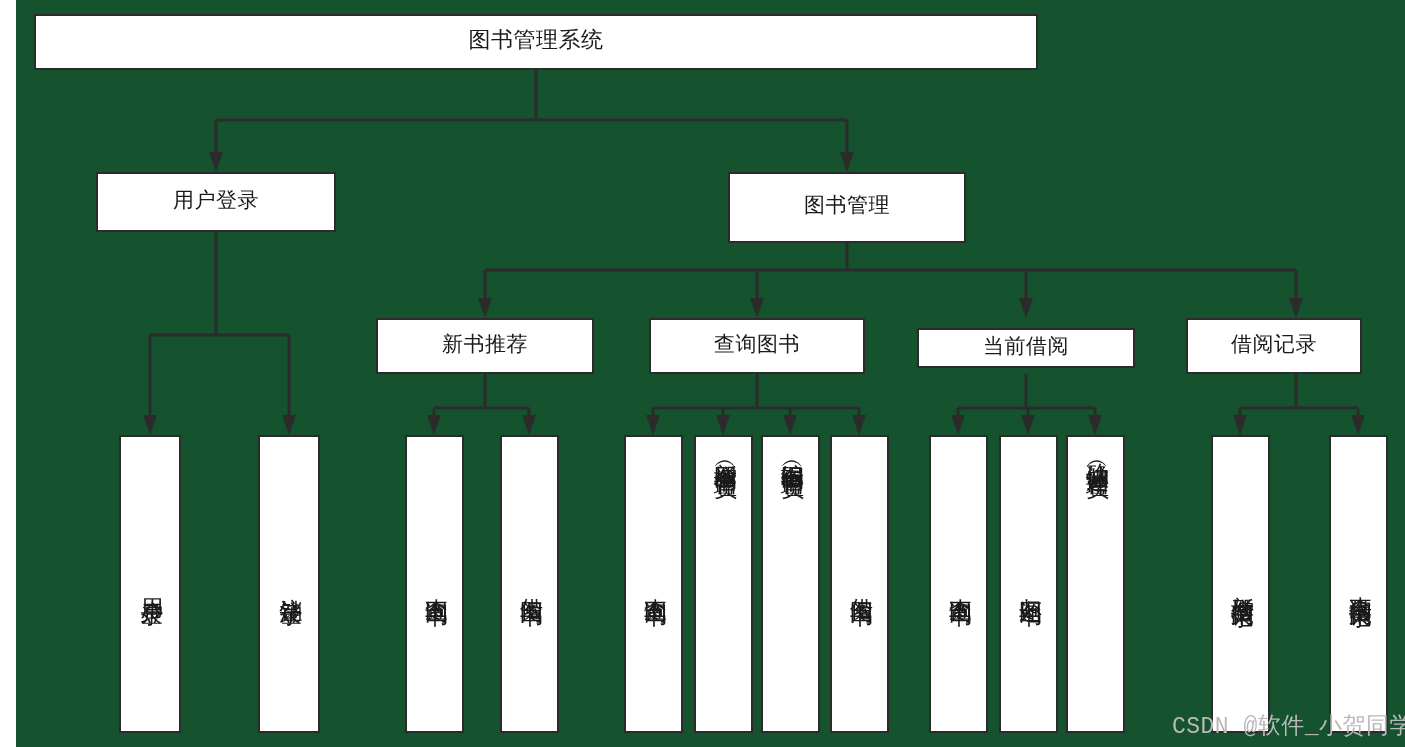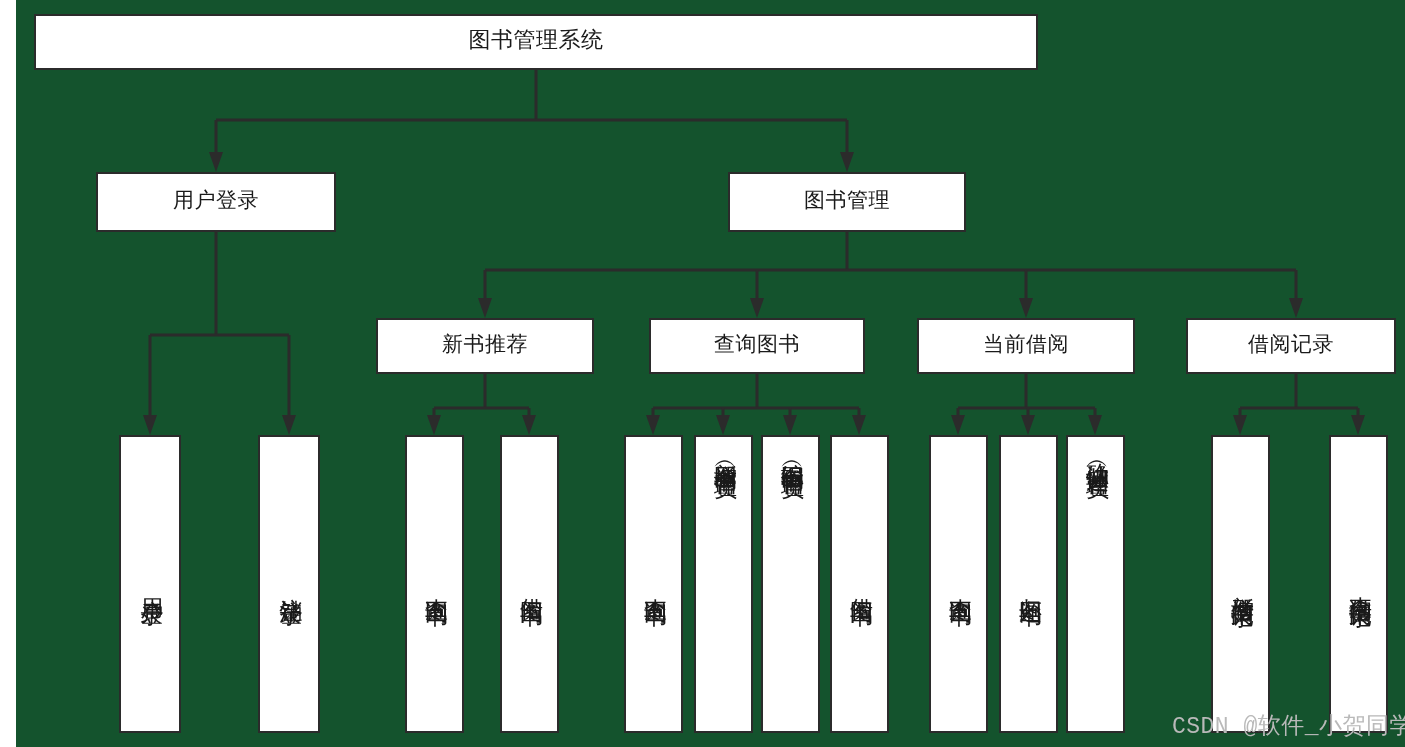--- a/index.html
+++ b/index.html
@@ -137,33 +137,33 @@
   </svg>
 
   <div class="node root horiz" id="node-root" style="left: 18px; top: 14px; width: 1004px; height: 56px;">
     <span class="node-label">图书管理系统</span>
   </div>
 
   <div id="node-host">
       <div class="node horiz" style="left: 80px; top: 172px; width: 240px; height: 60px;">
         <span class="node-label">用户登录</span>
       </div>
-      <div class="node horiz" style="left: 712px; top: 172px; width: 238px; height: 60px;">
+      <div class="node horiz" style="left: 712px; top: 172px; width: 238px; height: 71px;">
         <span class="node-label">图书管理</span>
       </div>
       <div class="node horiz" style="left: 360px; top: 318px; width: 218px; height: 56px;">
         <span class="node-label">新书推荐</span>
       </div>
       <div class="node horiz" style="left: 633px; top: 318px; width: 216px; height: 56px;">
         <span class="node-label">查询图书</span>
       </div>
-      <div class="node horiz" style="left: 901px; top: 318px; width: 218px; height: 56px; justify-content: center;">
+      <div class="node horiz" style="left: 901px; top: 328px; width: 218px; height: 40px; justify-content: center;">
         <span class="node-label">当前借阅</span>
       </div>
-      <div class="node horiz" style="left: 1170px; top: 318px; width: 210px; height: 56px; text-align: right;">
+      <div class="node horiz" style="left: 1170px; top: 318px; width: 176px; height: 56px; text-align: right;">
         <span class="node-label">借阅记录</span>
       </div>
       <div class="node vert centered" style="left: 103px; top: 435px; width: 62px; height: 298px;">
         <span class="node-label">用户登录</span>
       </div>
       <div class="node vert centered" style="left: 242px; top: 435px; width: 62px; height: 298px;">
         <span class="node-label">注销登录</span>
       </div>
       <div class="node vert centered" style="left: 389px; top: 435px; width: 59px; height: 298px;">
         <span class="node-label">查询图书</span>

